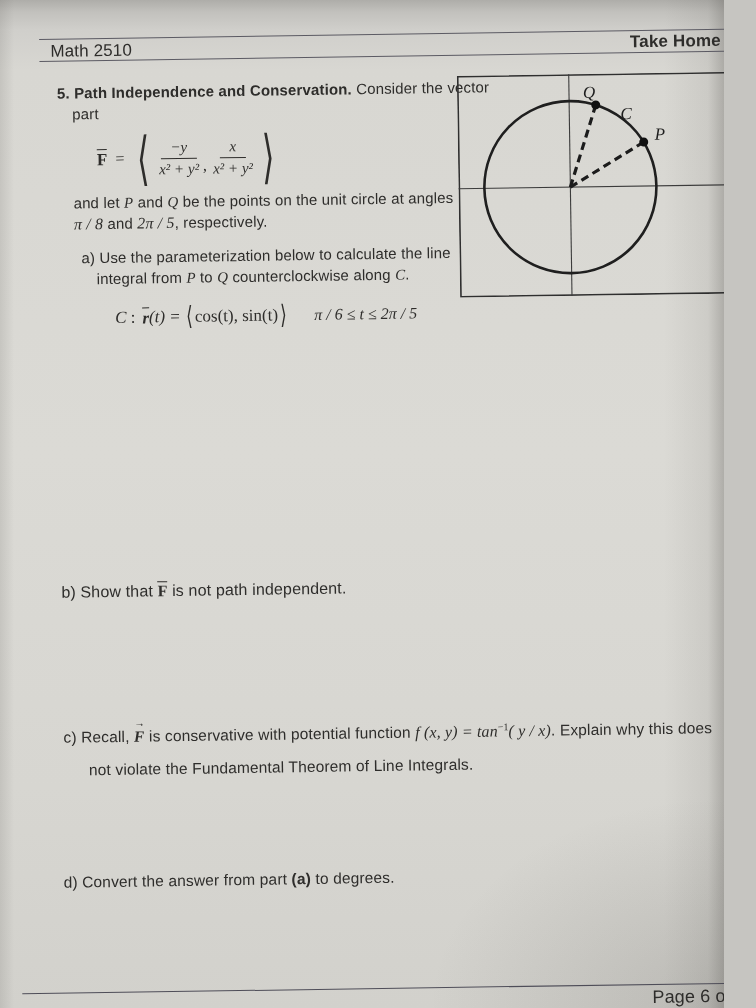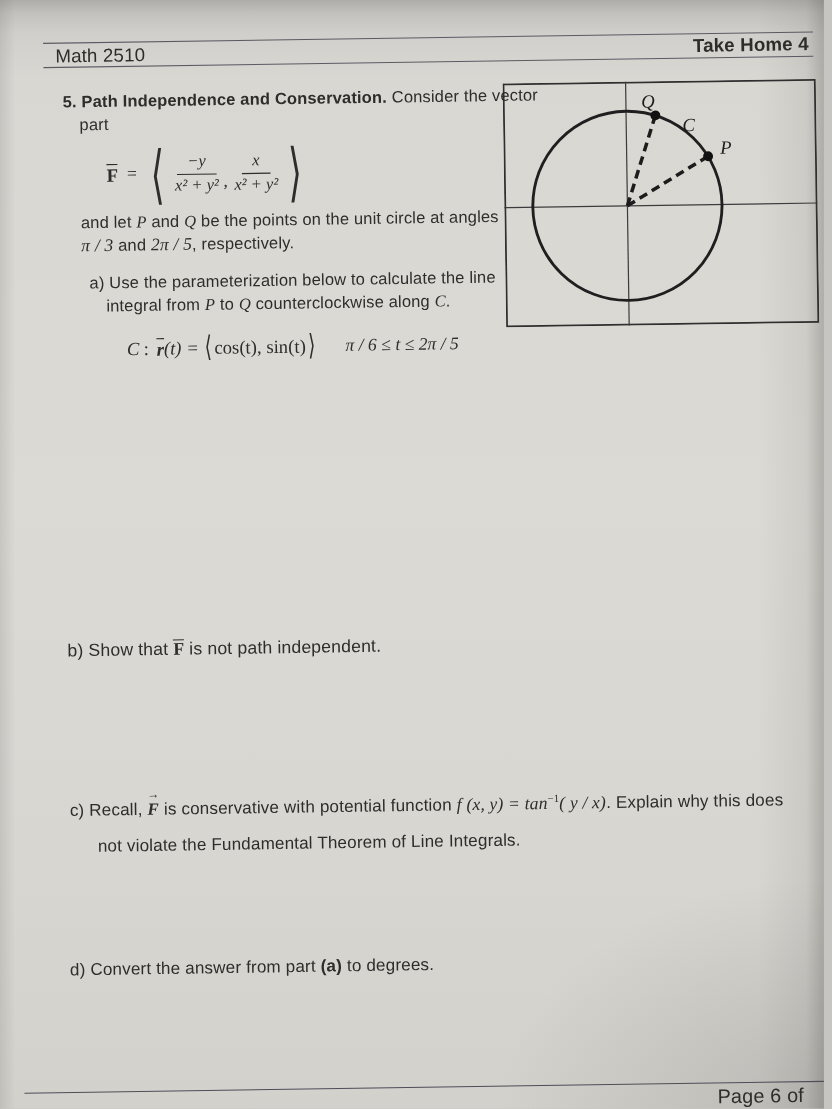--- a/index.html
+++ b/index.html
@@ -8,21 +8,20 @@
     font-family:"Liberation Sans",sans-serif;
     background:#c6c5c1;
   }
   #photo{
     position:relative;width:724px;height:1008px;overflow:hidden;
     background:
       radial-gradient(420px 300px at 100% 100%, rgba(88,86,82,0.20), rgba(88,86,82,0) 70%),
       linear-gradient(270deg, rgba(90,88,84,0.34) 0px, rgba(90,88,84,0.10) 16px, rgba(90,88,84,0) 60px),
       linear-gradient(90deg, rgba(110,108,104,0.18) 0px, rgba(110,108,104,0) 14px),
       linear-gradient(180deg,#aeadA9 0px,#c2c1bd 12px,#d0cfcb 30px,#d8d7d2 70px,#dbdad5 45%,#d7d6d1 78%,#d2d1cc 100%);
-    padding-left: 25px;
   }
   #tilt{
     position:absolute;left:0;top:0;width:756px;height:1008px;
     transform:rotate(-0.85deg);transform-origin:378px 500px;
   }
   .t{position:absolute;white-space:nowrap;font-family:"Liberation Sans",sans-serif;
      font-size:15px;color:#2e2d2b;letter-spacing:0.15px;}
   .serif{font-family:"Liberation Serif","DejaVu Serif",serif;}
   .it{font-style:italic;}
   .b{font-weight:700;}
@@ -73,21 +72,21 @@
         <span class="num">x</span>
         <span class="den">x² + y²</span>
       </span>
       <span class="ab ab-big">⟩</span>
     </div>
 
     <div class="t" style="left:78px;top:190px;">
       <span>and let </span><span class="serif it">P</span><span> and </span><span class="serif it">Q</span><span> be the points on the unit circle at angles</span>
     </div>
     <div class="t" style="left:78px;top:211px;">
-      <span class="mathrun">π / 3</span><span> and </span><span class="mathrun">2π / 5</span><span>, respectively.</span>
+      <span class="mathrun">π / 8</span><span> and </span><span class="mathrun">2π / 5</span><span>, respectively.</span>
     </div>
 
     <div class="t" style="left:85px;top:245px;">a) Use the parameterization below to calculate the line</div>
     <div class="t" style="left:100px;top:266px;">
       <span>integral from </span><span class="serif it">P</span><span> to </span><span class="serif it">Q</span><span> counterclockwise along </span><span class="serif it">C</span><span>.</span>
     </div>
 
     <div class="formula" style="left:118px;top:300px;height:28px;font-size:17px;">
       <span class="it">C</span>
       <span style="margin:0 7px 0 4px;">:</span>

